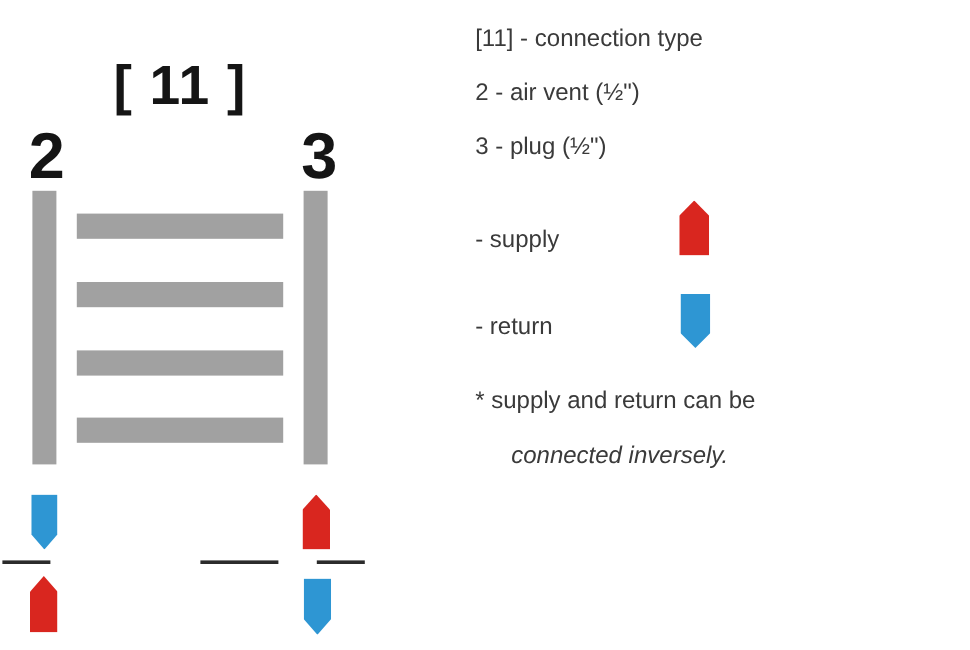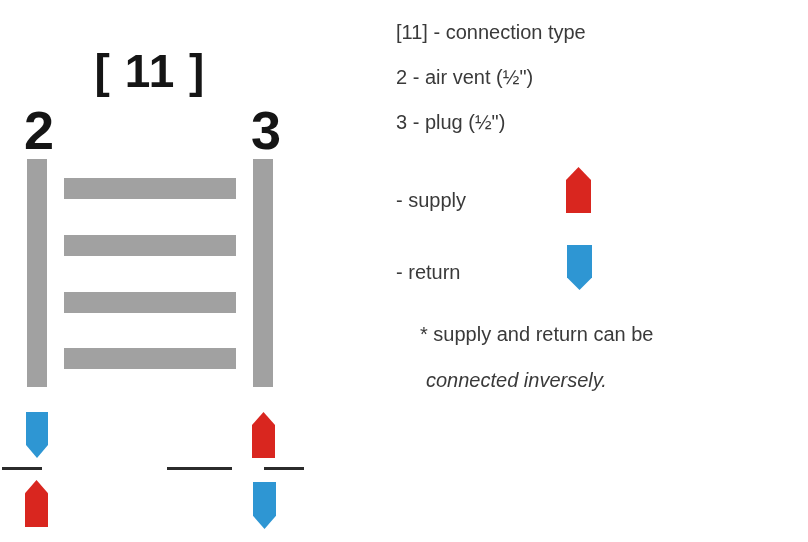--- a/index.html
+++ b/index.html
@@ -80,18 +80,18 @@
     <div class="legend-line" style="top:14px;">[11] - connection type</div>
     <div class="legend-line" style="top:59px;">2 - air vent (½")</div>
     <div class="legend-line" style="top:104px;">3 - plug (½")</div>
 
     <div class="legend-line" style="top:182px;">- supply</div>
     <div class="arrow arrow-up" style="left:566px;top:167px;width:25px;height:46px;"></div>
 
     <div class="legend-line" style="top:238px;margin-top:16px;">- return</div>
     <div class="arrow arrow-down" style="left:567px;top:245px;width:25px;height:45px;"></div>
 
-    <div class="legend-line" style="top:316px;margin-left:24px;">* supply and return can be</div>
+    <div class="legend-line" style="top:316px;">* supply and return can be</div>
     <div class="legend-line" style="top:362px;left:426px;font-style:italic;">connected inversely.</div>
 
   </div>
 
 </div>
 
 </body></html>

